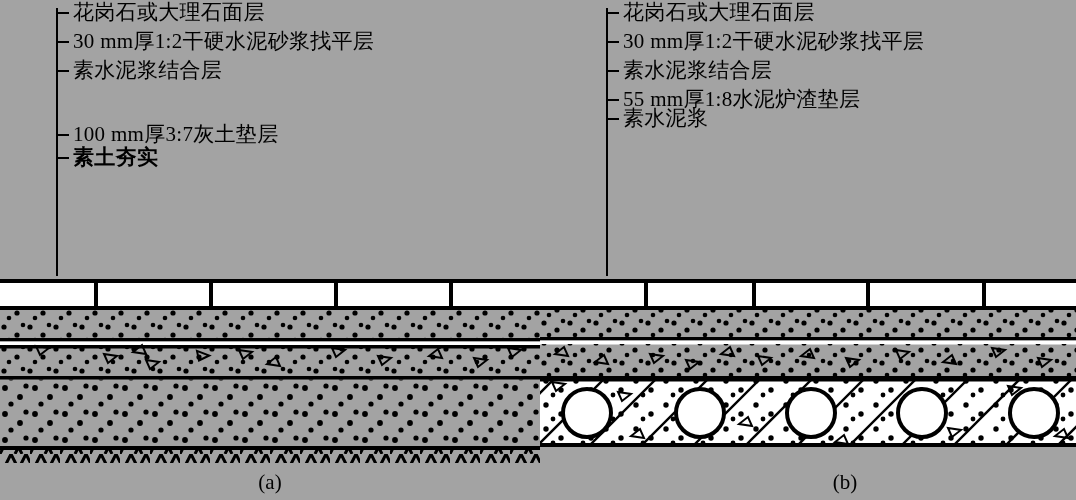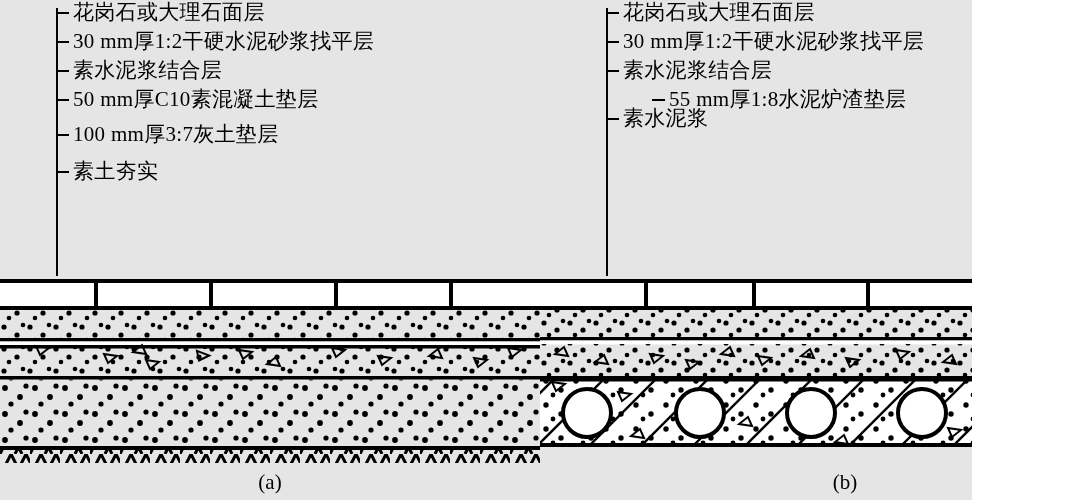--- a/index.html
+++ b/index.html
@@ -2,23 +2,23 @@
 <html><head>
 <meta charset="utf-8">
 <style>
   html, body {
     margin: 0;
     padding: 0;
     background: #ffffff;
   }
   #page {
     position: relative;
-    width: 972px;
+    width: 1076px;
     height: 500px;
-    background: #e5e5e5;
+    background: #a3a3a3;
     font-family: "Liberation Serif", "DejaVu Serif", serif;
     overflow: hidden;
   }
 
   
   .legend {
     position: absolute;
     top: 0;
   }
   .legend-line {
@@ -77,29 +77,25 @@
         <span class="legend-text">花岗石或大理石面层</span>
       </div>
       <div class="legend-row" style="left:56px; top:31px;">
         <span class="tick"></span>
         <span class="legend-text">30 mm厚1:2干硬水泥砂浆找平层</span>
       </div>
       <div class="legend-row" style="left:56px; top:60px;">
         <span class="tick"></span>
         <span class="legend-text">素水泥浆结合层</span>
       </div>
-      <div class="legend-row" style="left:56px; top:89px;">
-        <span class="tick"></span>
-        <span class="legend-text">50 mm厚C10素混凝土垫层</span>
-      </div>
       <div class="legend-row" style="left:56px; top:124px;">
         <span class="tick"></span>
         <span class="legend-text">100 mm厚3:7灰土垫层</span>
       </div>
-      <div class="legend-row" style="left:56px; top:161px;">
+      <div class="legend-row" style="left:56px; top:147px;font-weight:bold;">
         <span class="tick"></span>
         <span class="legend-text">素土夯实</span>
       </div>
     </div>
 
     <svg width="540" height="185" viewBox="0 0 540 185" style="position:absolute; left:0; top:278px;">
       <defs>
         <pattern id="dotsA" width="26" height="22" patternUnits="userSpaceOnUse">
           <circle cx="4" cy="5" r="2.6" fill="#000"></circle>
           <circle cx="17" cy="13" r="2.6" fill="#000"></circle>
@@ -168,21 +164,21 @@
         <span class="legend-text">花岗石或大理石面层</span>
       </div>
       <div class="legend-row" style="left:66px; top:31px;">
         <span class="tick"></span>
         <span class="legend-text">30 mm厚1:2干硬水泥砂浆找平层</span>
       </div>
       <div class="legend-row" style="left:66px; top:60px;">
         <span class="tick"></span>
         <span class="legend-text">素水泥浆结合层</span>
       </div>
-      <div class="legend-row" style="left:66px; top:89px;padding-left:46px;">
+      <div class="legend-row" style="left:66px; top:89px;">
         <span class="tick"></span>
         <span class="legend-text">55 mm厚1:8水泥炉渣垫层</span>
       </div>
       <div class="legend-row" style="left:66px; top:108px;">
         <span class="tick"></span>
         <span class="legend-text">素水泥浆</span>
       </div>
     </div>
 
     <svg width="536" height="175" viewBox="0 0 536 175" style="position:absolute; left:0; top:278px;">

